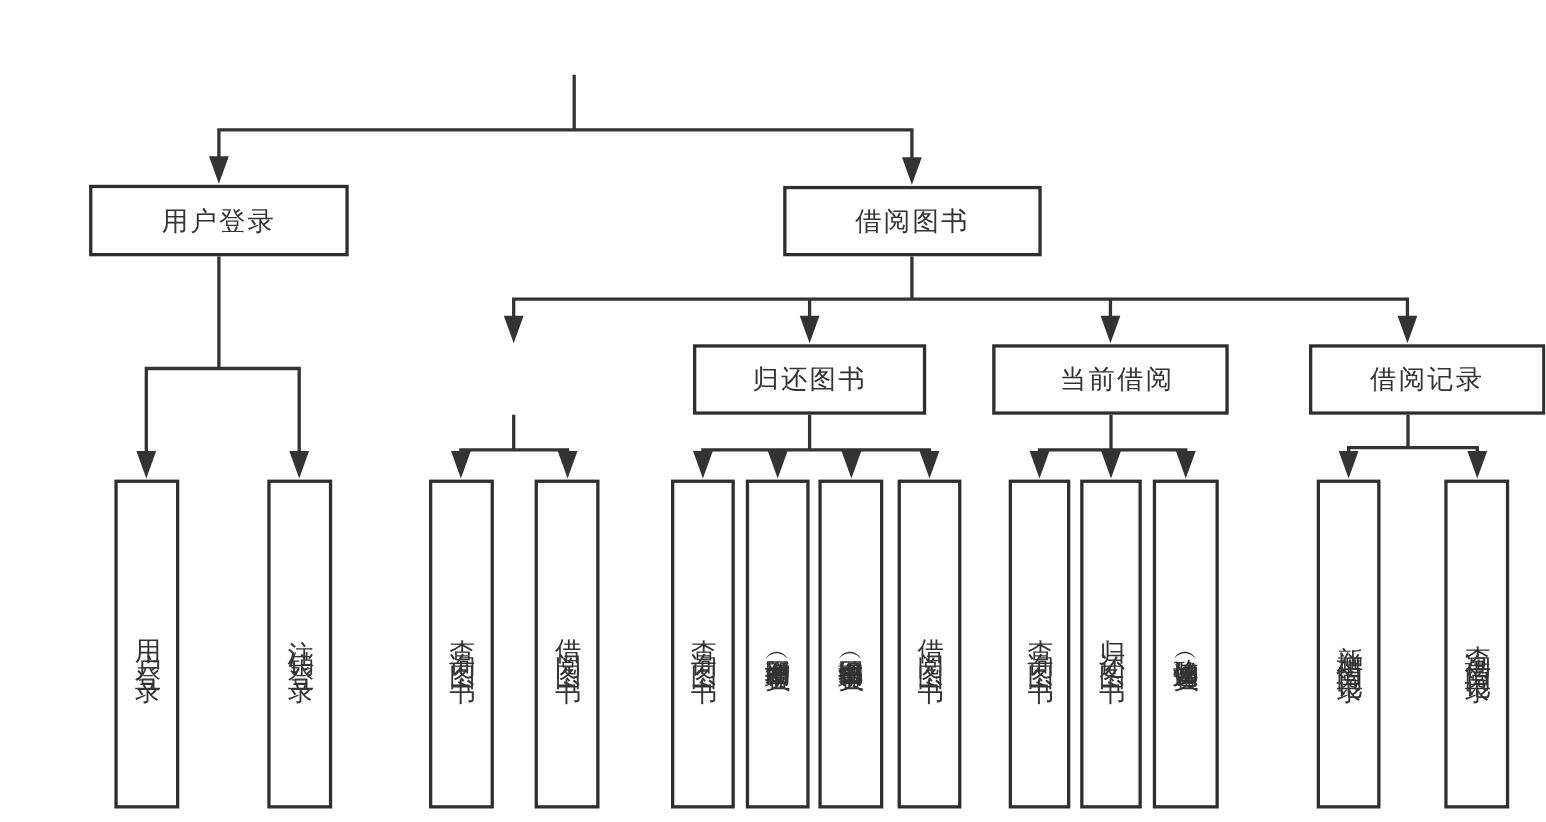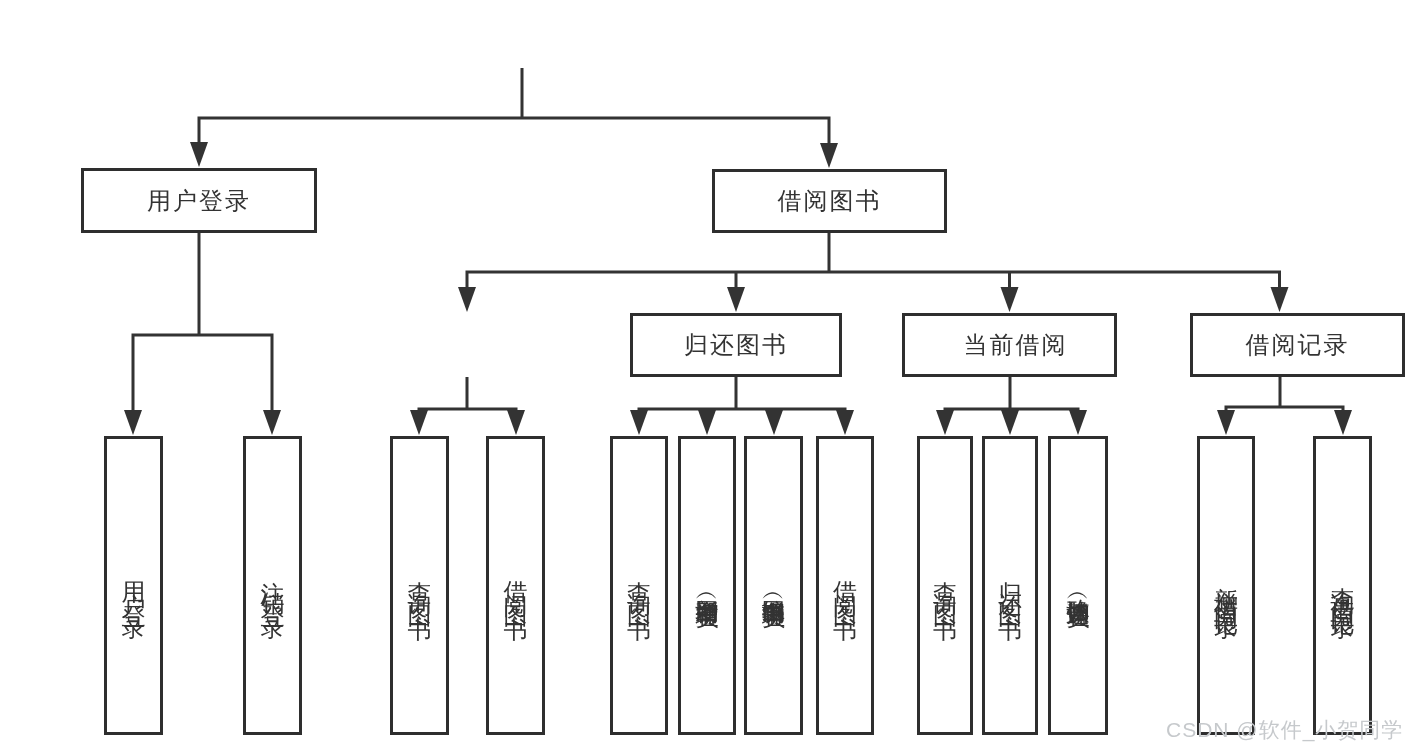--- a/index.html
+++ b/index.html
@@ -162,15 +162,14 @@
     <span class="vlabel ls-s">确认归还（管理员）</span>
   </div>
 
   <div class="node" style="left:1197px; top:436px; width:58px; height:299px;">
     <span class="vlabel ls-m">新增借阅记录</span>
   </div>
   <div class="node" style="left:1313px; top:436px; width:59px; height:299px;">
     <span class="vlabel ls-m">查询借阅记录</span>
   </div>
 
-  <div class="watermark">CSDN @软件_小贺同学</div>
 
 </div>
 
 </body></html>

